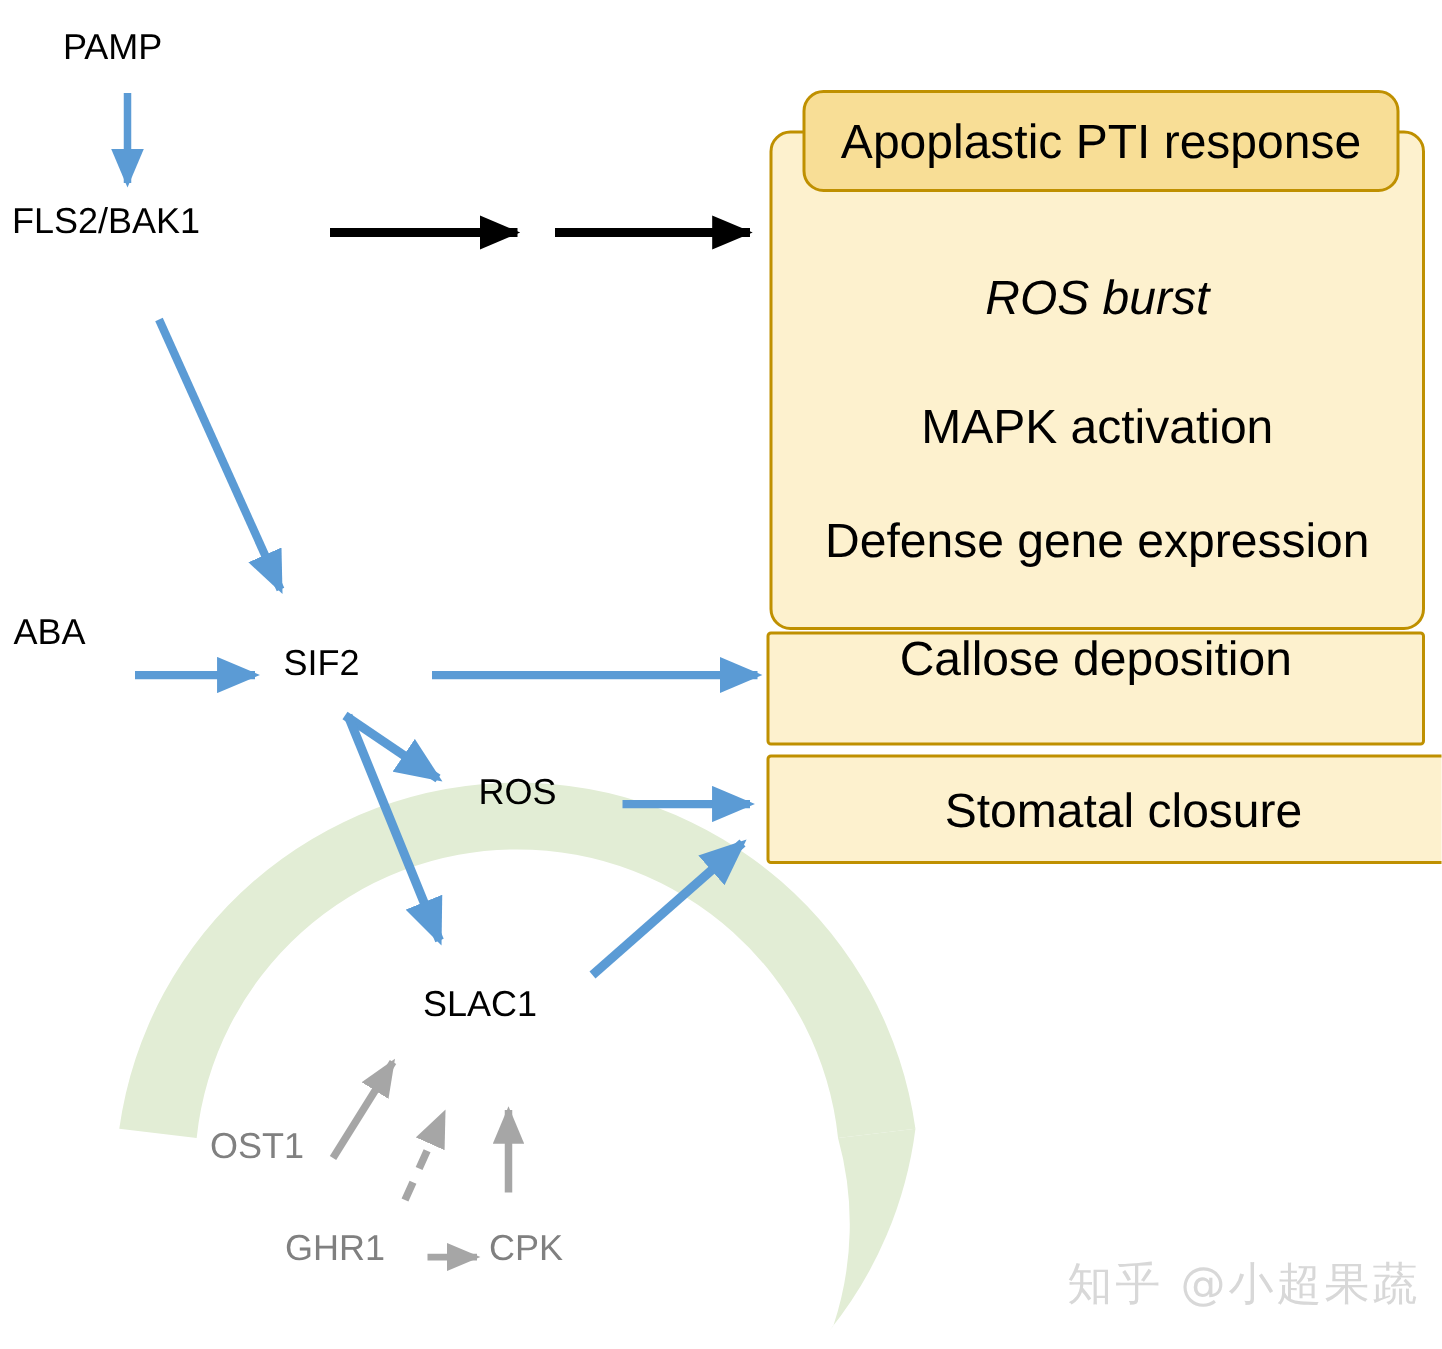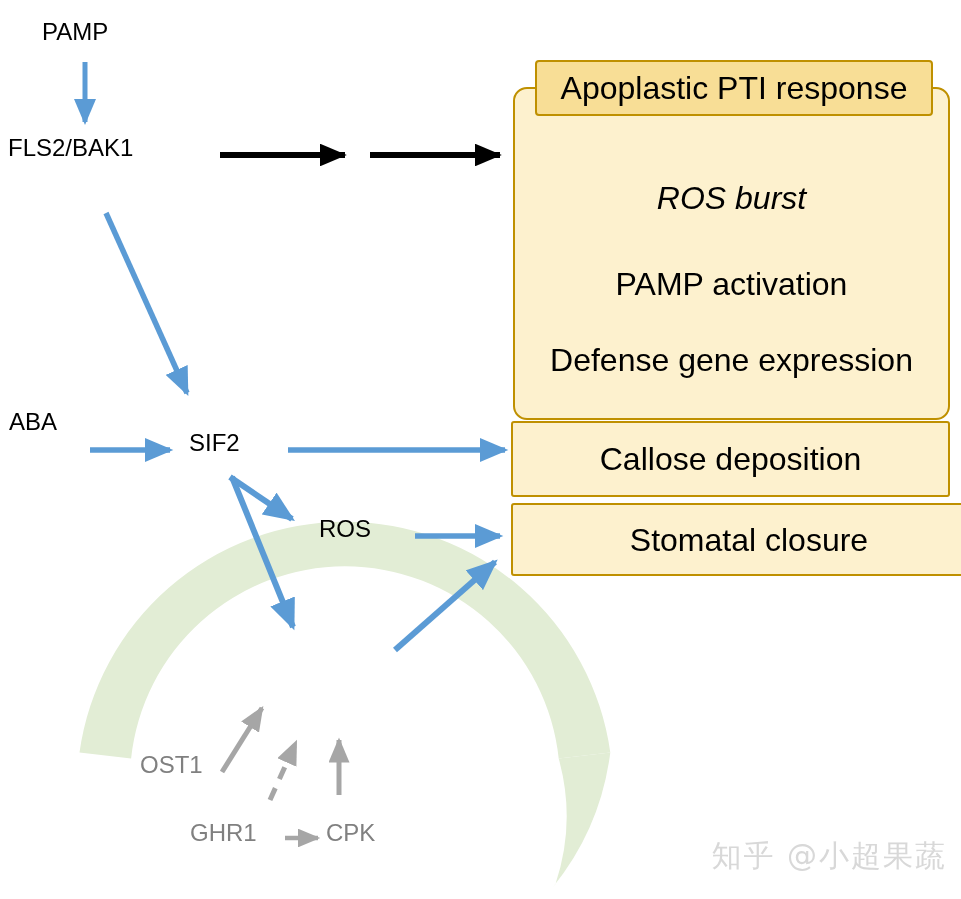--- a/index.html
+++ b/index.html
@@ -19,27 +19,27 @@
   .node-sm{font-size:24px;color:#808080;}
   .box{
     position:absolute;box-sizing:border-box;
     border:2px solid #BF9000;background:#FDF1CE;
   }
   .box-body{
     left:513px;top:87px;width:437px;height:333px;
     border-radius:14px;
   }
   .box-header{
-    left:535px;top:60px;width:398px;height:56px;
-    border-radius:4px;background:#F8DE96;border:2px solid #BF9000;
+    left:535px;top:60px;width:398px;height:68px;
+    border-radius:14px;background:#F8DE96;border:2px solid #BF9000;
     display:flex;align-items:center;justify-content:center;
   }
   .box-callose{
     left:511px;top:421px;width:439px;height:76px;border-radius:3px;
-    display:flex;align-items:center;justify-content:center;
+    display:flex;justify-content:center;
   }
   .box-stomatal{
     left:511px;top:503px;width:476px;height:73px;border-radius:3px;
     display:flex;align-items:center;justify-content:center;
   }
   .box-label{
     font-size:32px;color:#000;line-height:1;
   }
   .body-item{
     position:absolute;width:100%;text-align:center;
@@ -117,30 +117,31 @@
   <div class="nodetext node-lg" style="left:42px;top:20px;">PAMP</div>
 
   <div class="nodetext node-lg" style="left:8px;top:136px;">FLS2/BAK1</div>
 
   <div class="nodetext node-lg" style="left:9px;top:410px;">ABA</div>
 
   <div class="nodetext node-lg" style="left:189px;top:431px;">SIF2</div>
 
   <div class="nodetext node-lg" style="left:319px;top:517px;">ROS</div>
 
+  <div class="nodetext node-lg" style="left:282px;top:658px;">SLAC1</div>
 
   <div class="nodetext node-sm" style="left:140px;top:753px;">OST1</div>
 
   <div class="nodetext node-sm" style="left:190px;top:821px;">GHR1</div>
 
   <div class="nodetext node-sm" style="left:326px;top:821px;">CPK</div>
 
   <div class="box box-body">
     <div class="body-item" style="top:93px;font-style:italic;">ROS burst</div>
-    <div class="body-item" style="top:179px;">PAMP activation</div>
+    <div class="body-item" style="top:179px;">MAPK activation</div>
     <div class="body-item" style="top:255px;">Defense gene expression</div>
   </div>
 
   <div class="box box-header">
     <span class="box-label">Apoplastic PTI response</span>
   </div>
 
   <div class="box box-callose">
     <span class="box-label">Callose deposition</span>
   </div>

